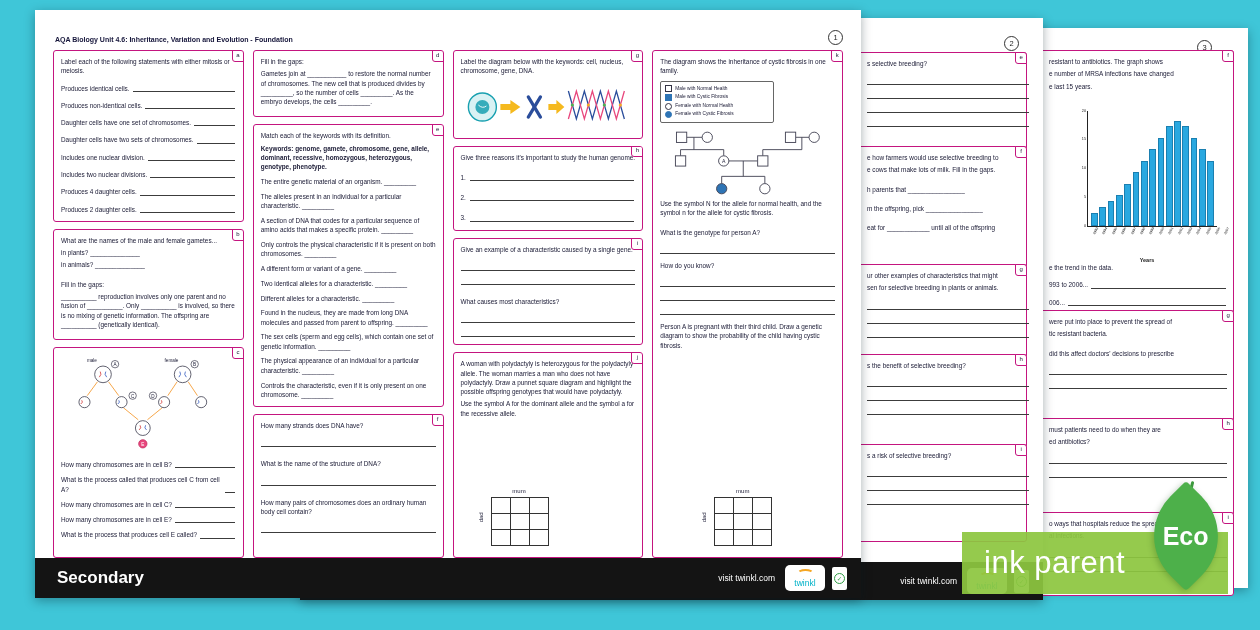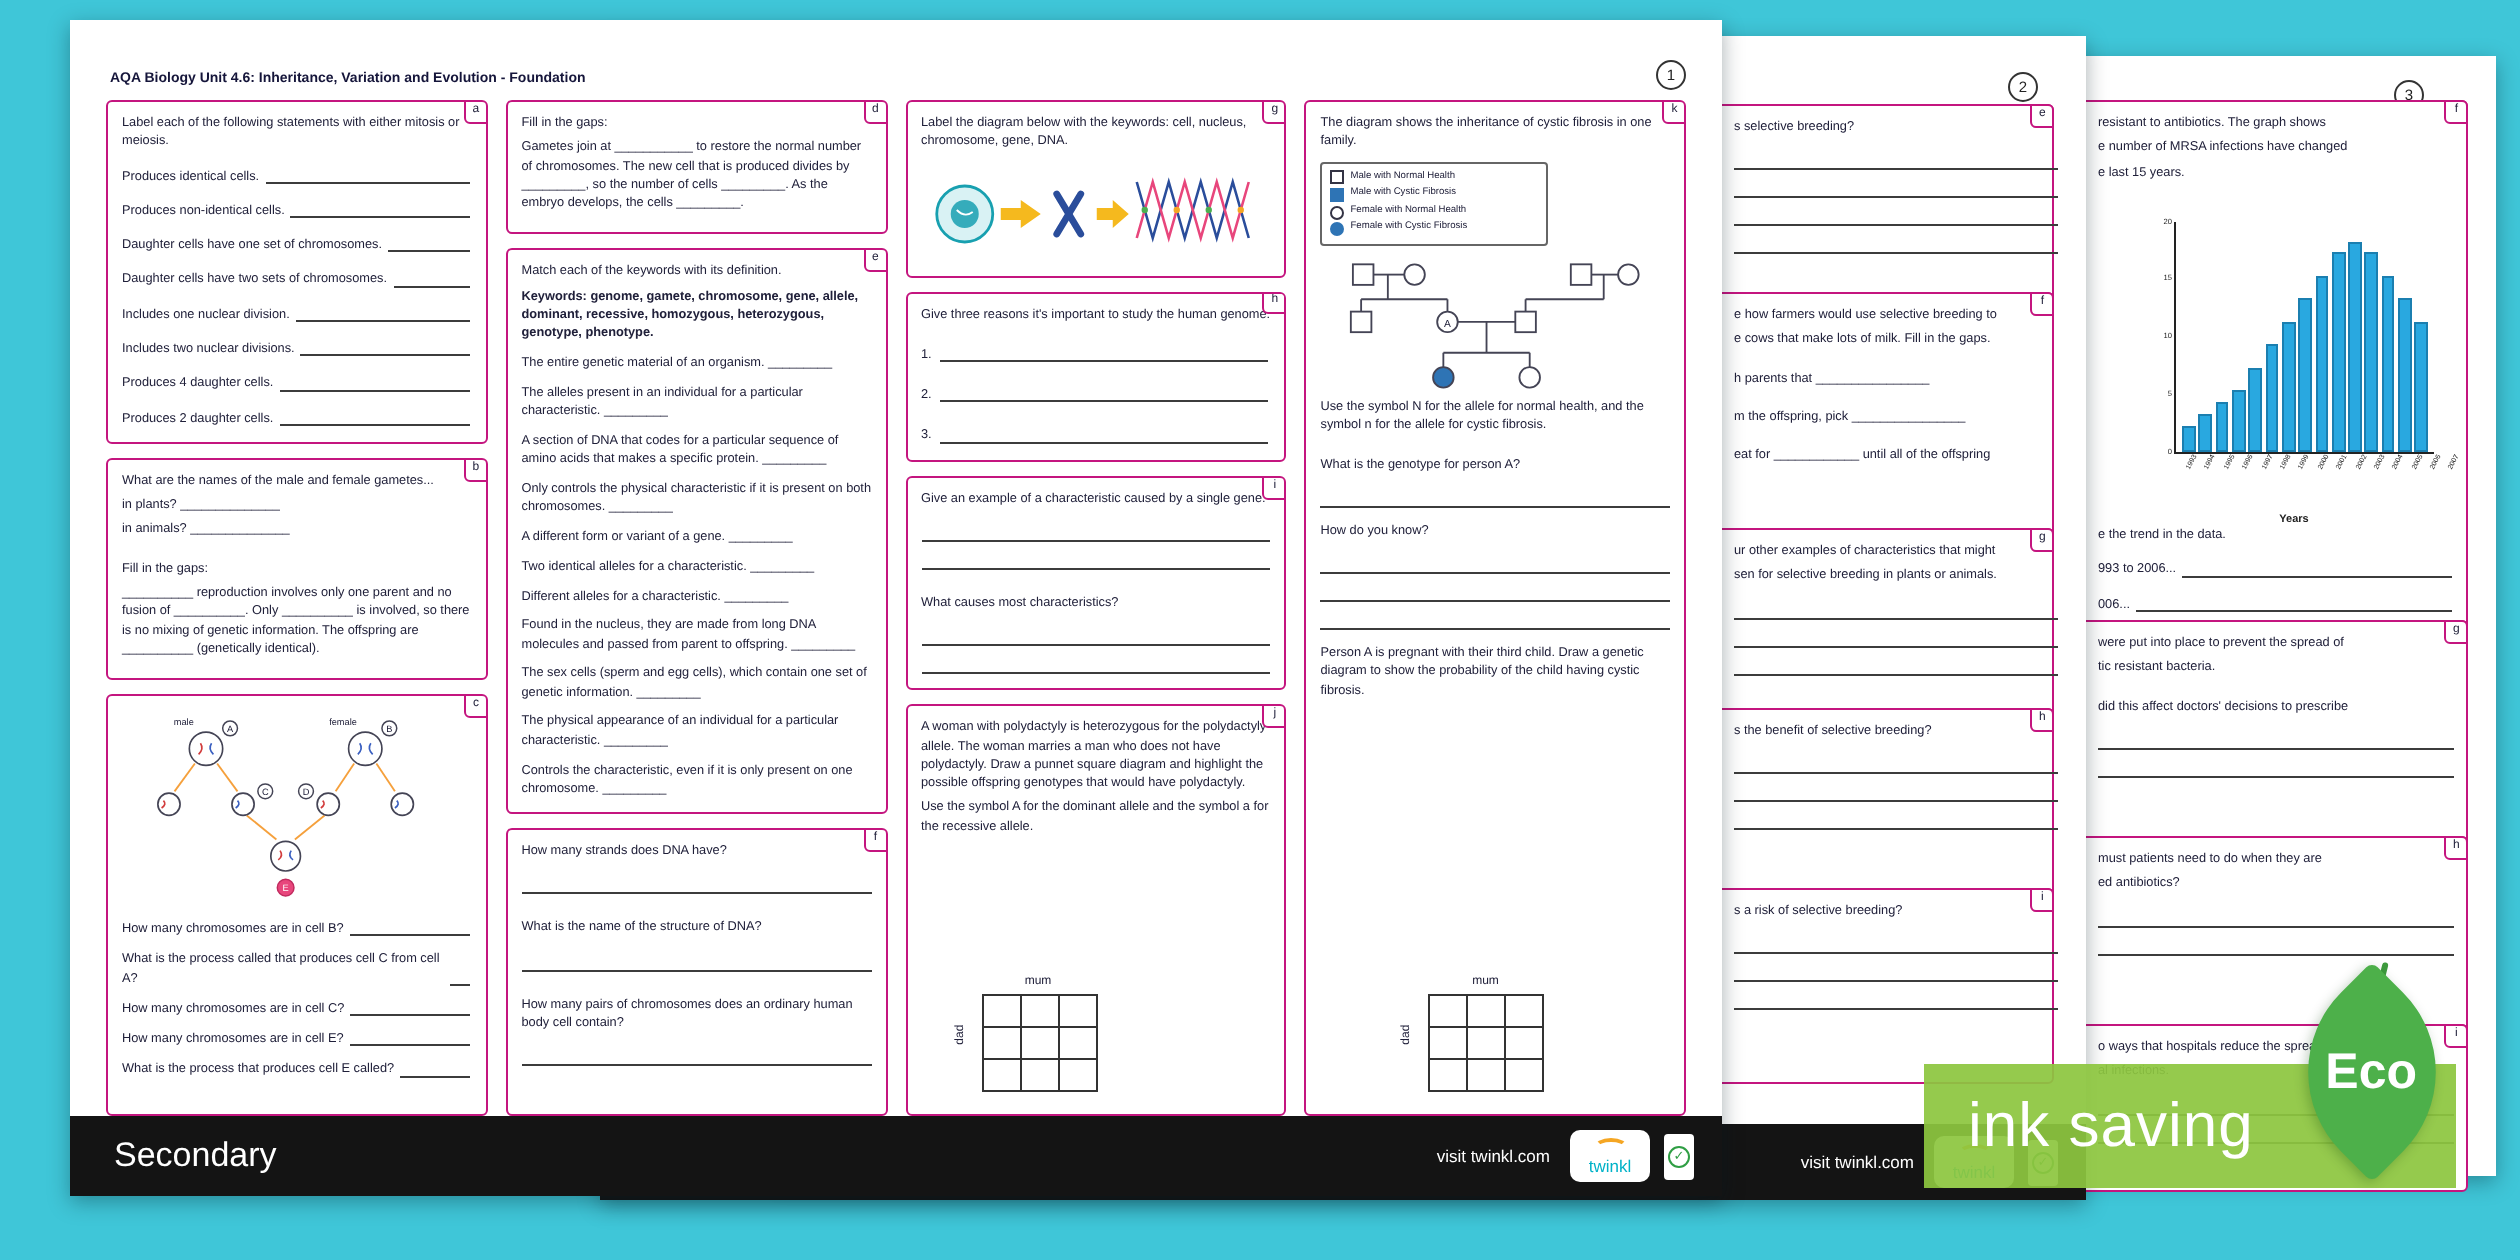--- a/index.html
+++ b/index.html
@@ -39,21 +39,21 @@
   .lg-row{display:flex;align-items:center;gap:3px}
   .lg-glyph{width:5px;height:5px;border:.9px solid #334;flex:0 0 auto;background:#fff}
   .lg-glyph.ci{border-radius:50%}
   .lg-glyph.filled{background:#2e74b5;border-color:#2e74b5}
   
   svg{display:block}
   .svgt{font-size:5px;text-anchor:middle;fill:#20203a;font-family:"Liberation Sans",sans-serif}
   .svgtw{font-size:5px;text-anchor:middle;fill:#fff;font-family:"Liberation Sans",sans-serif}
   
   .pfoot{position:absolute;left:0;right:0;bottom:0;height:40px;background:#141414;display:flex;align-items:center;color:#fff}
-  .brand{font-size:17px;font-weight:normal;margin-left:22px}
+  .brand{font-size:17px;font-weight:bold;margin-left:22px}
   .visit{margin-left:auto;font-size:8.5px;margin-right:10px}
   .tw-logo{width:40px;height:26px;background:#fff;border-radius:5px;margin-right:7px;display:flex;flex-direction:column;align-items:center;justify-content:center;gap:1px}
   .tw-arc{width:13px;height:5px;border:2px solid transparent;border-top:2.2px solid #f5a623;border-radius:50%}
   .tw-logo span{color:#00b2c8;font-weight:normal;font-size:8.5px;line-height:1}
   .q-badge{width:15px;height:23px;background:#fff;border-radius:2px;margin-right:14px;display:flex;align-items:center;justify-content:center}
   .q-check{width:9px;height:9px;border-radius:50%;border:1.4px solid #2f9e44;color:#2f9e44;font-size:6.5px;line-height:9px;text-align:center}
   .q-check::before{content:"\2713"}
   
   .p2box{position:absolute;left:40px;right:16px;border:1.2px solid #c4157f;border-radius:3px;padding:6px 8px;font-size:6.4px;line-height:1.45;color:#20203a;background:#fff}
   .p2c{margin-left:518px;width:162px}
@@ -558,20 +558,20 @@
         <div class="tw-arc"></div>
         <span>twinkl</span>
       </div>
       <div class="q-badge">
         <div class="q-check"></div>
       </div>
     </div>
   </div>
 
   <div class="banner">
-    <span>ink saving</span>
+    <span>ink parent</span>
   </div>
   <div class="leaf-stem"></div>
   <div class="leaf">
     <span>Eco</span>
   </div>
 
 </div>
 
 </body></html>

